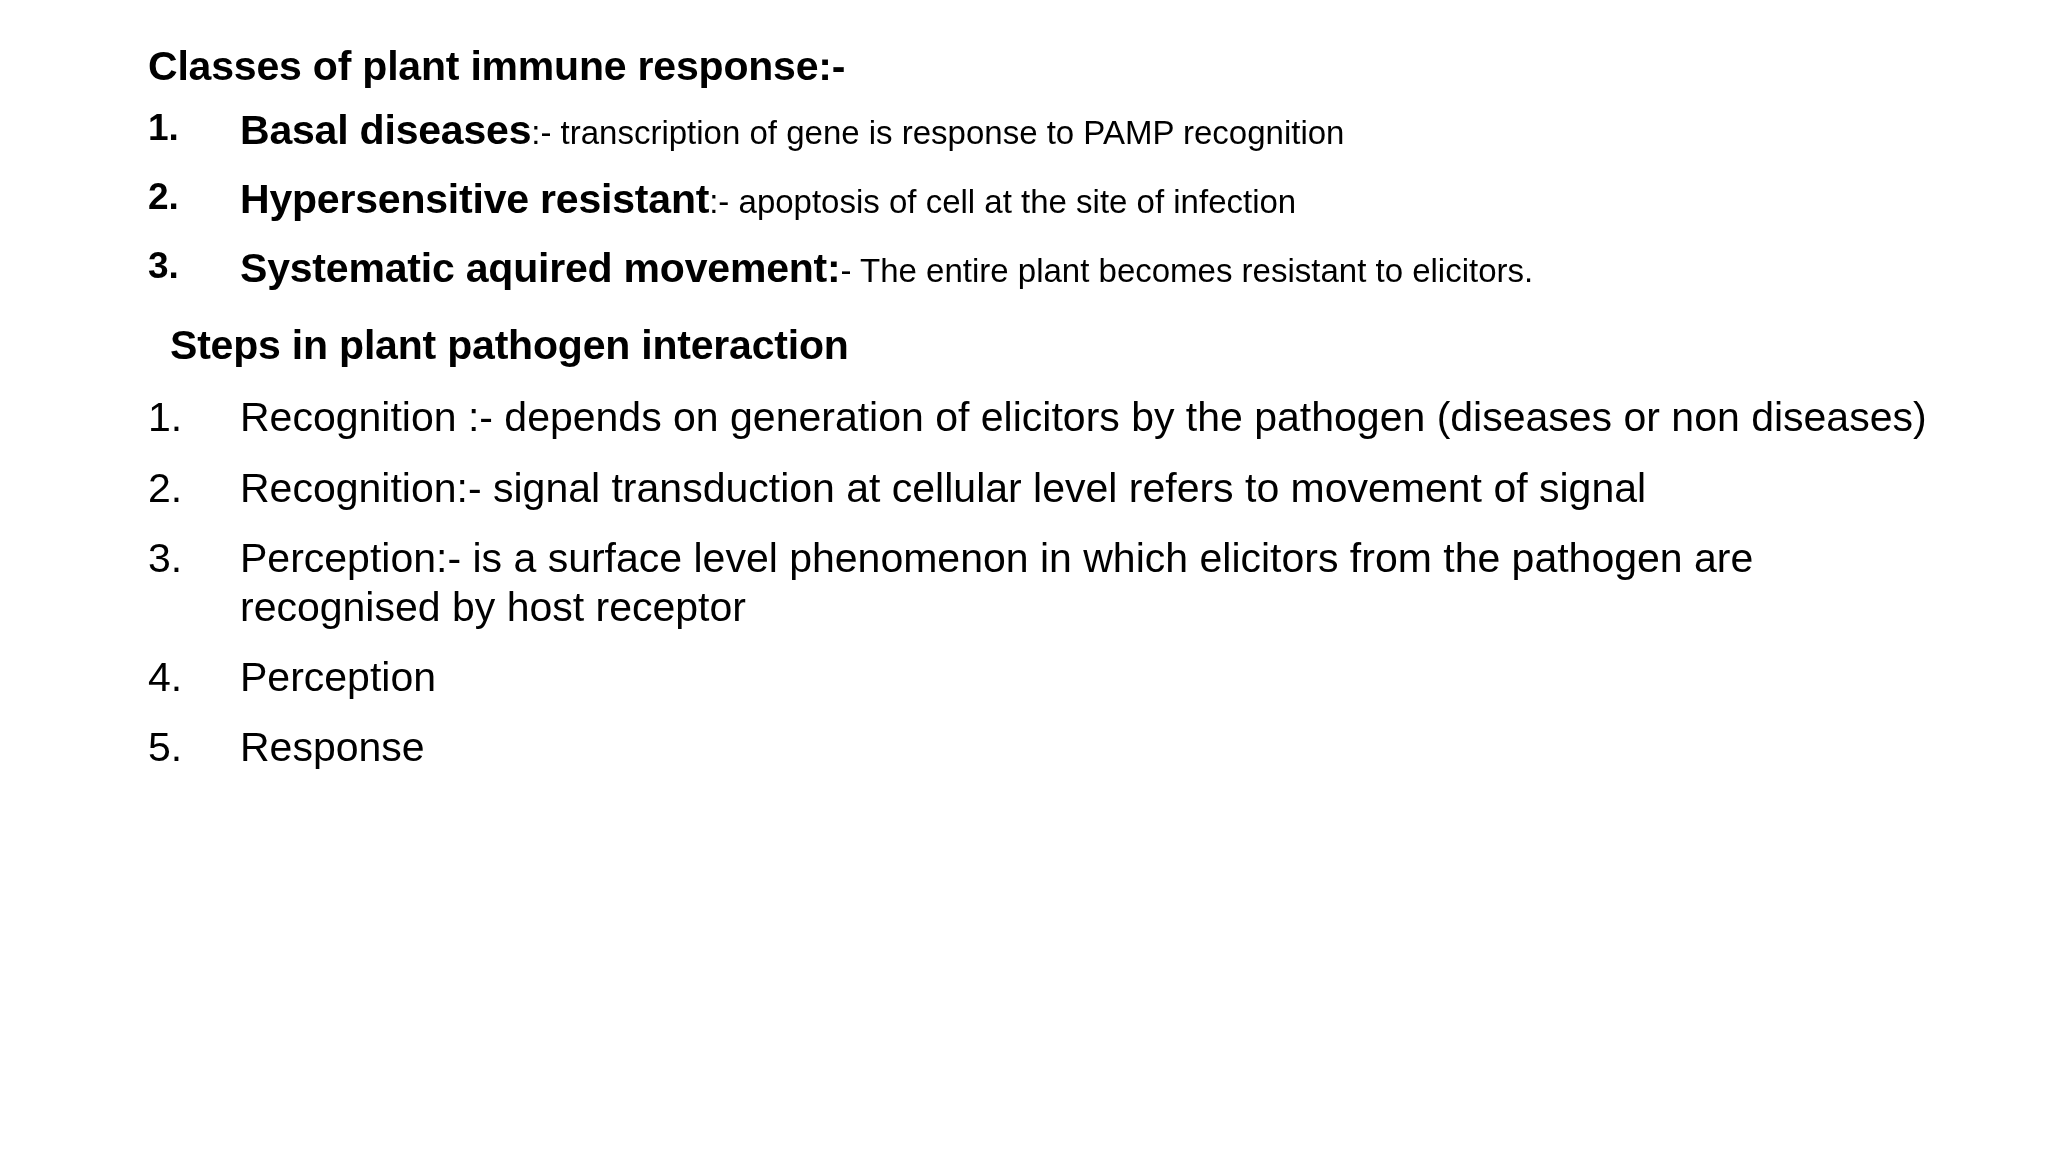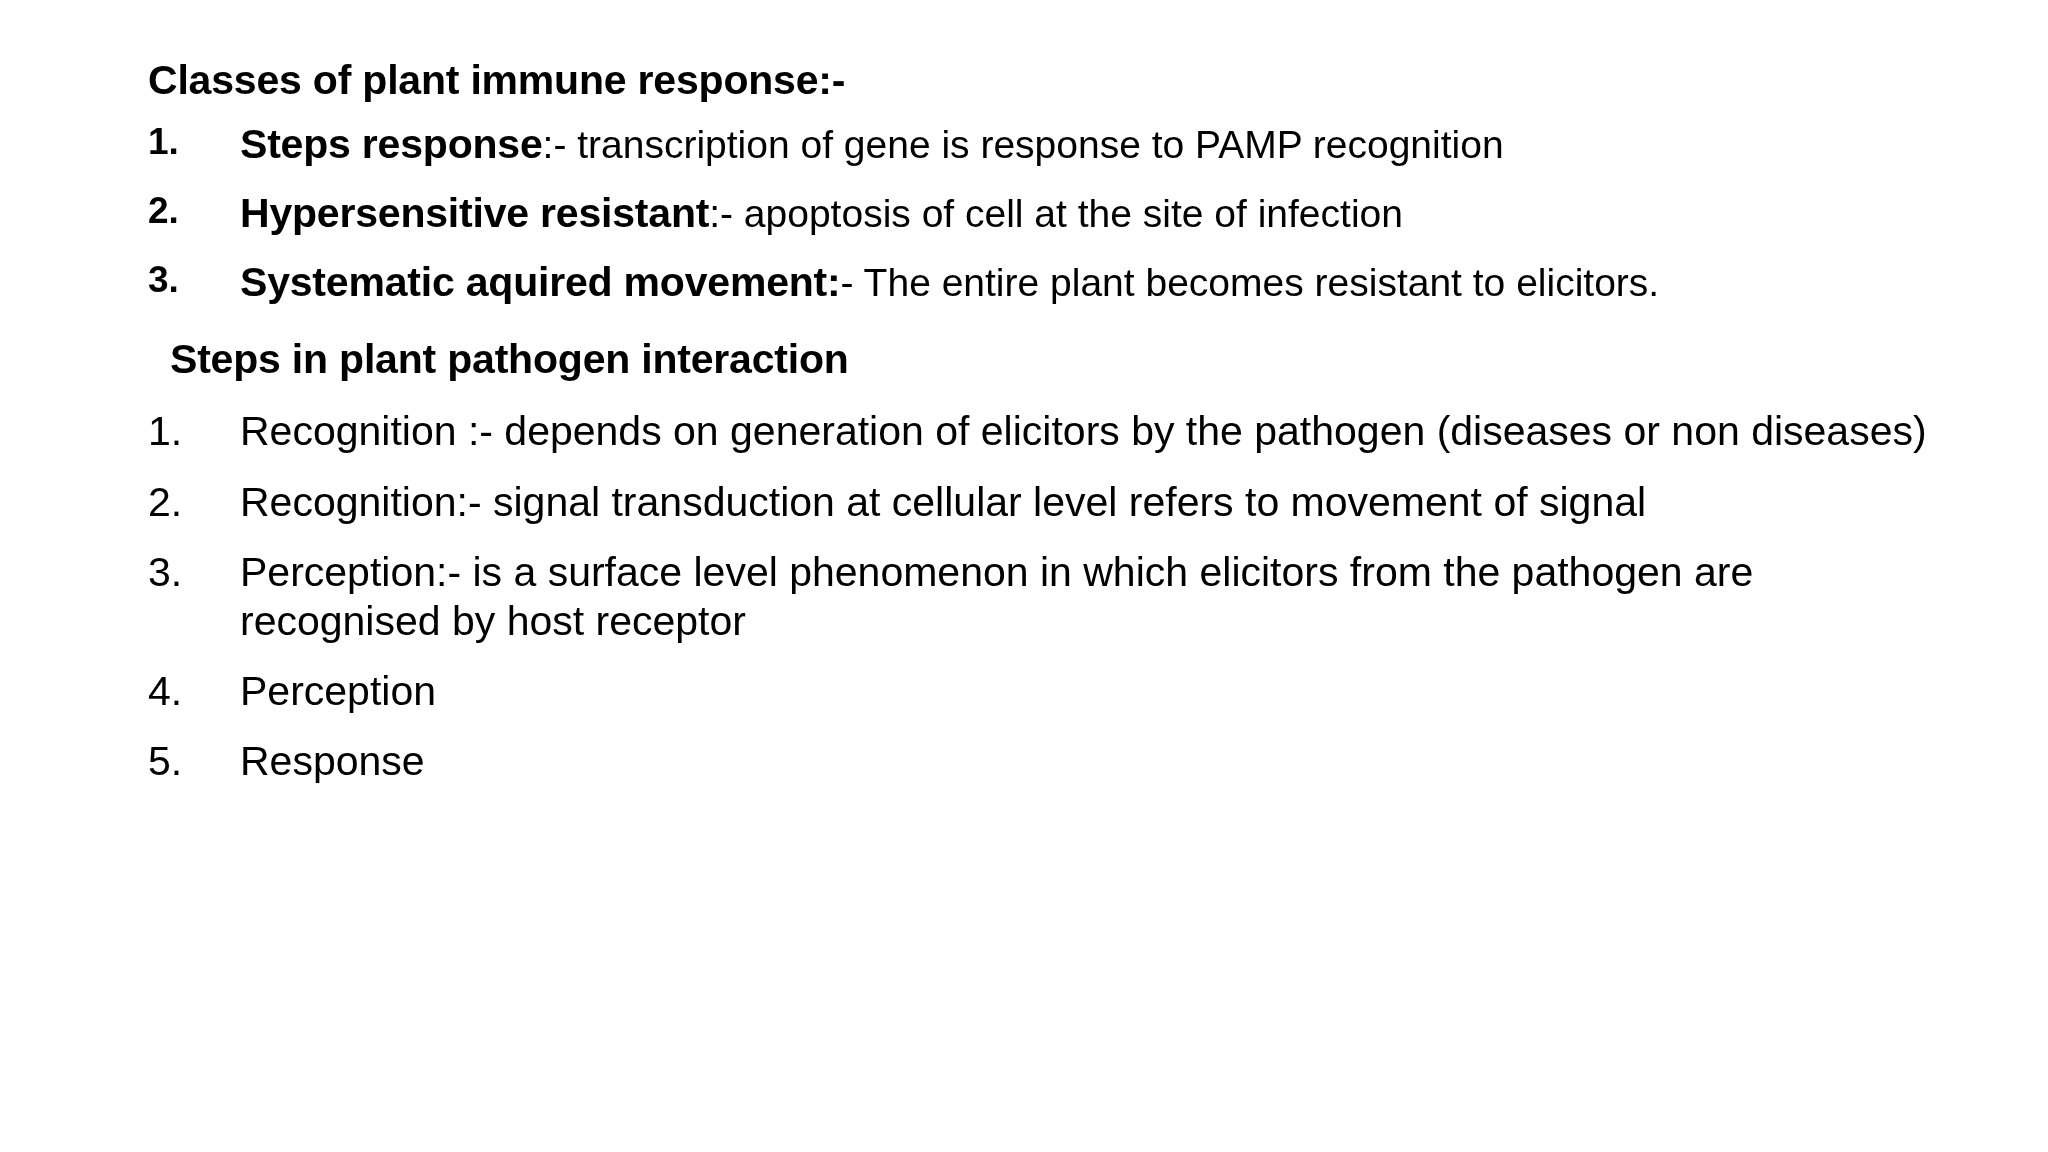--- a/index.html
+++ b/index.html
@@ -20,21 +20,21 @@
     position: relative;
     width: 2048px;
     height: 1152px;
     background: #ffffff;
     box-sizing: border-box;
   }
 
   .content {
     position: absolute;
     left: 148px;
-    top: 58px;
+    top: 44px;
     width: 1780px;
   }
 
   
   .section-title {
     font-weight: bold;
     font-size: 41px;
     line-height: 1.12;
     letter-spacing: -0.2px;
     margin: 0 0 16px 0;
@@ -66,21 +66,21 @@
   }
 
   .lead {
     font-weight: bold;
     font-size: 41px;
     letter-spacing: -0.2px;
   }
 
   .tail {
     font-weight: normal;
-    font-size: 39px;
+    font-size: 33px;
     text-align: right;
   }
 
   
   .section-title-b {
     font-weight: bold;
     font-size: 41px;
     line-height: 1.12;
     letter-spacing: -0.2px;
     margin: 30px 0 24px 22px;
@@ -121,21 +121,21 @@
 <body>
 
 <div class="slide">
   <div class="content">
 
     <p class="section-title">Classes of plant immune response:-</p>
 
     <ol class="list-a">
       <li>
         <span class="marker">1.</span>
-        <span class="lead">Steps response</span><span class="tail">:- transcription of gene is response to PAMP recognition</span>
+        <span class="lead">Basal diseases</span><span class="tail">:- transcription of gene is response to PAMP recognition</span>
       </li>
       <li>
         <span class="marker">2.</span>
         <span class="lead">Hypersensitive resistant</span><span class="tail">:- apoptosis of cell at the site of infection</span>
       </li>
       <li>
         <span class="marker">3.</span>
         <span class="lead">Systematic aquired movement:</span><span class="tail">- The entire plant becomes resistant to elicitors.</span>
       </li>
     </ol>

